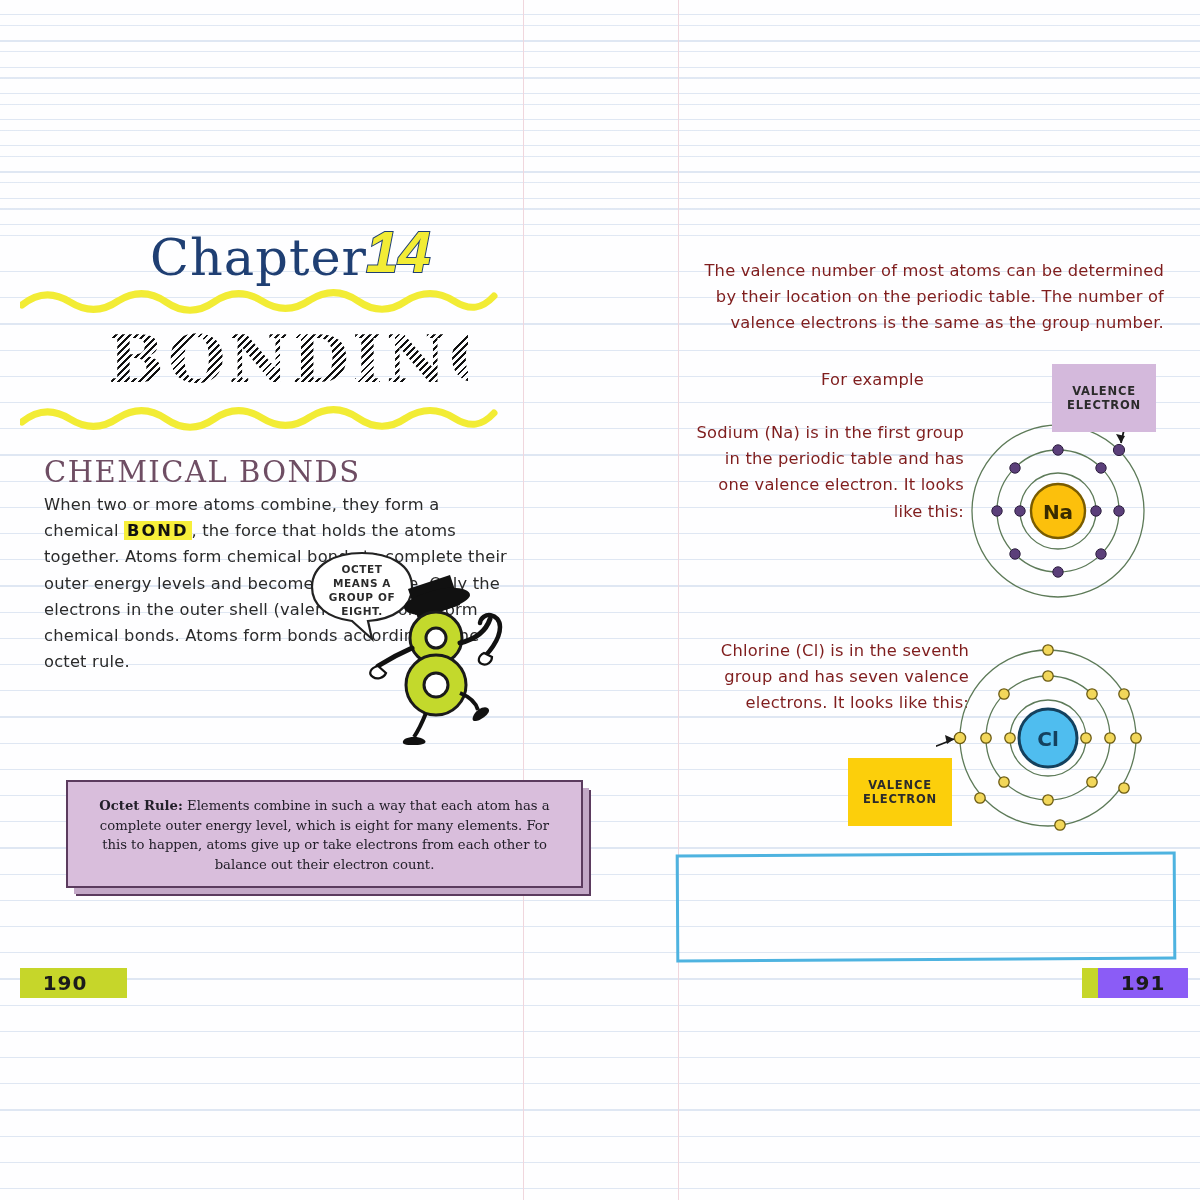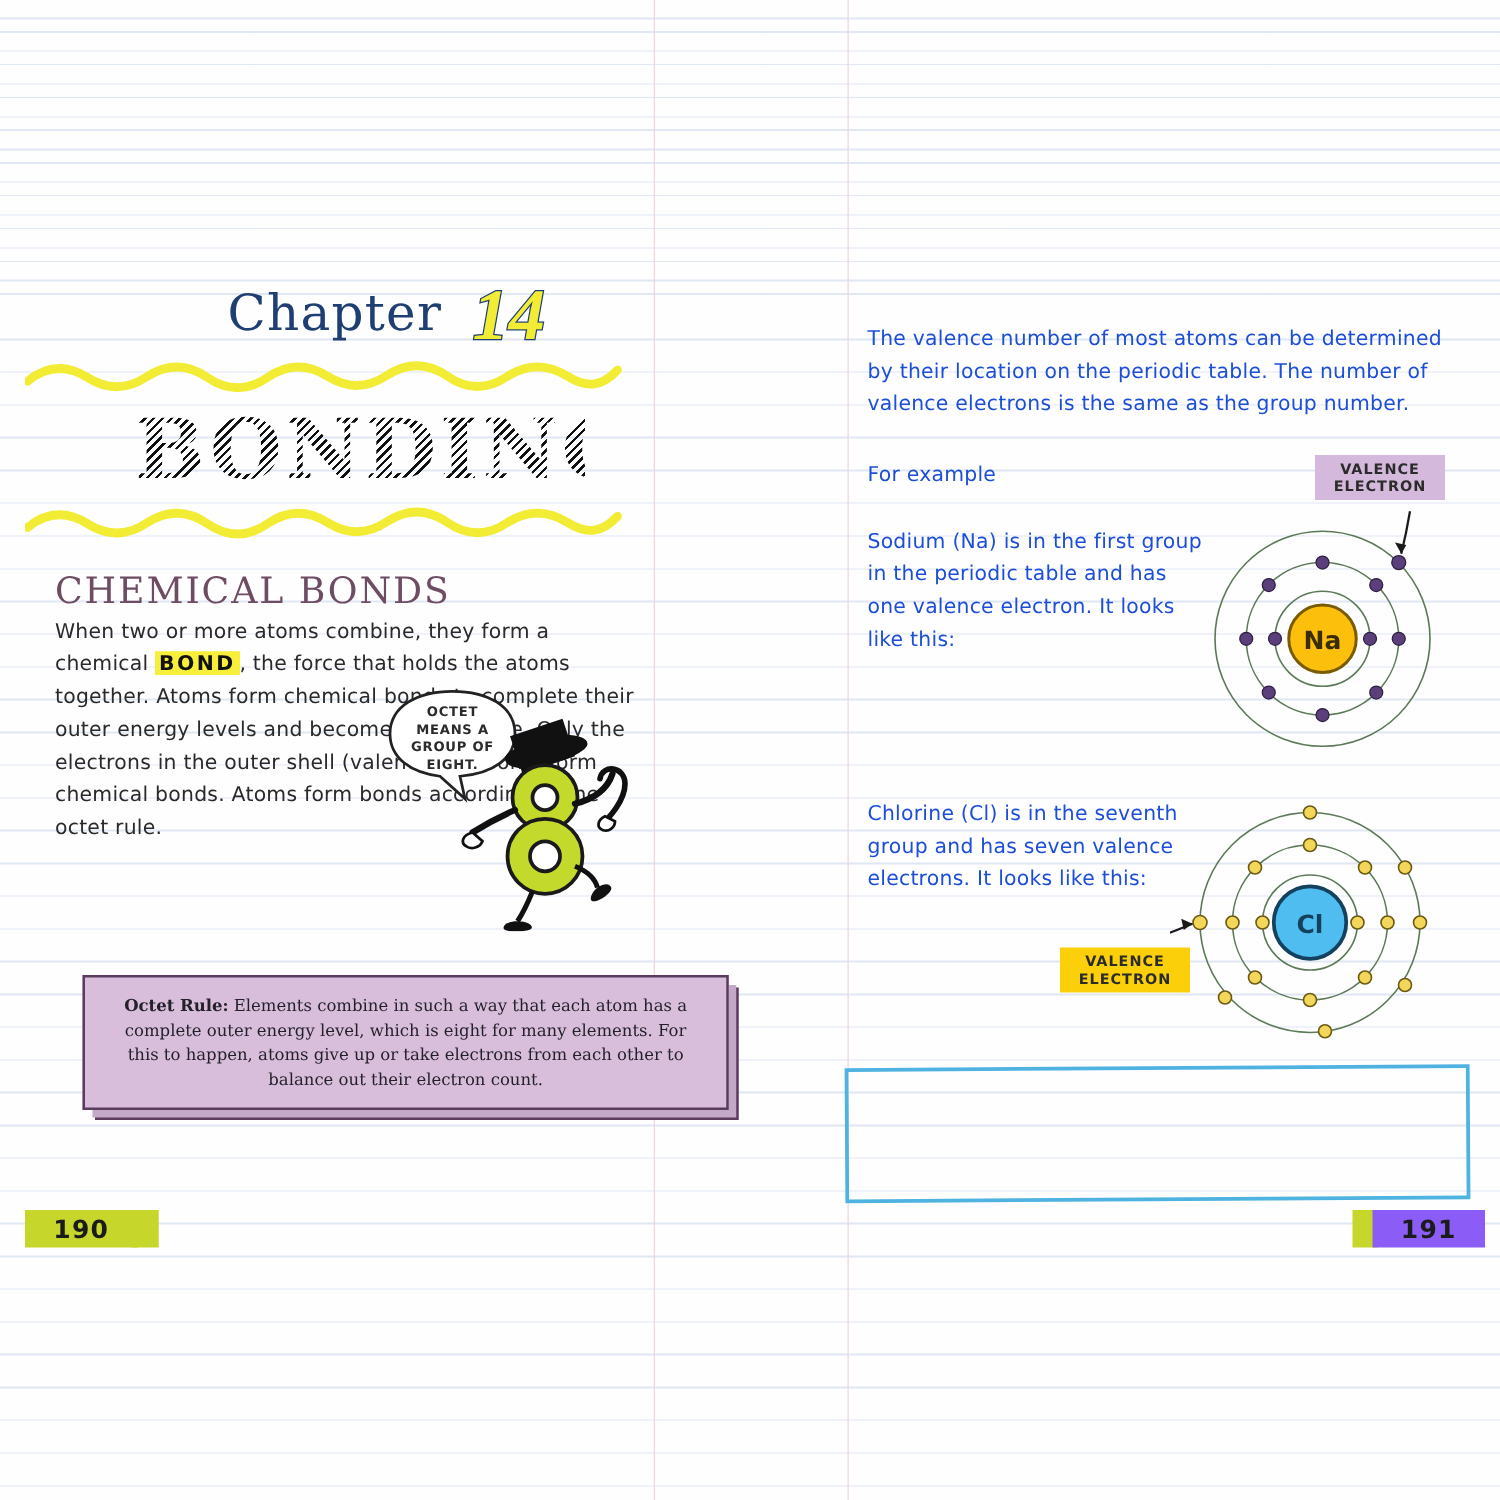--- a/index.html
+++ b/index.html
@@ -22,22 +22,22 @@
         transparent 0px, transparent 25px,
         #dfe7f3 25px, #dfe7f3 26.2px);
     background-position:0 0px;opacity:.95;}
   .vrule{position:absolute;top:0;width:1.3px;height:1200px;background:#f0d6dd;}
   #vrule-left{left:523px;}
   #vrule-right{left:678px;}
 
   
   #chapter-line{position:absolute;left:150px;top:222px;width:290px;height:62px;}
   .ch-word{position:absolute;left:0;top:6px;font-family:"DejaVu Serif",serif;
-    font-size:40px;color:#1f3f73;letter-spacing:1px;margin-left:32px;}
-  .ch-num{position:absolute;left:228px;top:-4px;font-family:Liberation Serif, serif;
+    font-size:51px;color:#1f3f73;letter-spacing:1px;}
+  .ch-num{position:absolute;left:216px;top:-4px;font-family:Liberation Sans, sans-serif;
     font-size:58px;font-weight:bold;font-style:italic;color:#f2ec35;
     -webkit-text-stroke:2px #1f3f73;paint-order:stroke fill;}
 
   #bonding-title{position:absolute;left:108px;top:320px;width:360px;text-align:center;
     font-family:"DejaVu Serif",serif;font-size:66px;font-weight:bold;letter-spacing:3px;
     color:#1a1a1a;
     background-image:repeating-linear-gradient(135deg,#111 0 2px,transparent 2px 5px);
     -webkit-background-clip:text;background-clip:text;-webkit-text-fill-color:transparent;
     text-shadow:none;}
   .squiggle{position:absolute;left:20px;width:485px;height:26px;}
@@ -54,34 +54,34 @@
 
   
   #octet-box{position:absolute;left:66px;top:780px;width:517px;min-height:95px;
     background:#d9bedc;border:2px solid #5b3b5e;box-sizing:border-box;
     padding:14px 26px 12px 26px;box-shadow:7px 7px 0 -1px #c3a8c7, 9px 9px 0 -1px #5b3b5e;}
   #octet-text{font-family:"DejaVu Serif",serif;font-size:13.2px;line-height:19.6px;
     color:#23202a;text-align:center;}
   #octet-text b{font-weight:bold;}
 
   
-  .rtext{position:absolute;font-size:16.3px;line-height:26.2px;color:#1d4ed8;letter-spacing:.2px;}
+  .rtext{position:absolute;font-size:16.3px;line-height:26.2px;color:#7f1d1d;letter-spacing:.2px;text-align:right;}
   #r-para1{left:694px;top:258px;width:470px;}
   #r-para2{left:694px;top:367px;width:230px;}
   #r-para3{left:694px;top:420px;width:270px;}
   #r-para4{left:694px;top:638px;width:275px;}
 
   
   .atom{position:absolute;}
   #atom-na{left:948px;top:401px;width:220px;height:220px;}
   #atom-cl{left:936px;top:626px;width:224px;height:224px;}
 
   
   .callout{position:absolute;text-align:center;font-size:11.5px;line-height:14px;
-    letter-spacing:.8px;font-weight:bold;color:#2b2b2b;padding:4px 6px;}
+    letter-spacing:.8px;font-weight:bold;color:#2b2b2b;padding:20px 6px;}
   #label-valence-purple{left:1052px;top:364px;width:92px;background:#d4b9dc;}
   #label-valence-yellow{left:848px;top:758px;width:92px;background:#fccf0b;}
 
   
   #exceptions-box{position:absolute;left:676px;top:853px;width:500px;height:108px;
     border:3px solid #4eb3e0;box-sizing:border-box;background:transparent;
     transform:rotate(-.35deg);}
   #exceptions-text{position:absolute;left:690px;top:868px;width:460px;
     font-size:16.1px;line-height:26.2px;color:#2a2a2a;letter-spacing:.2px;}
   #exceptions-text b{font-weight:bold;}

